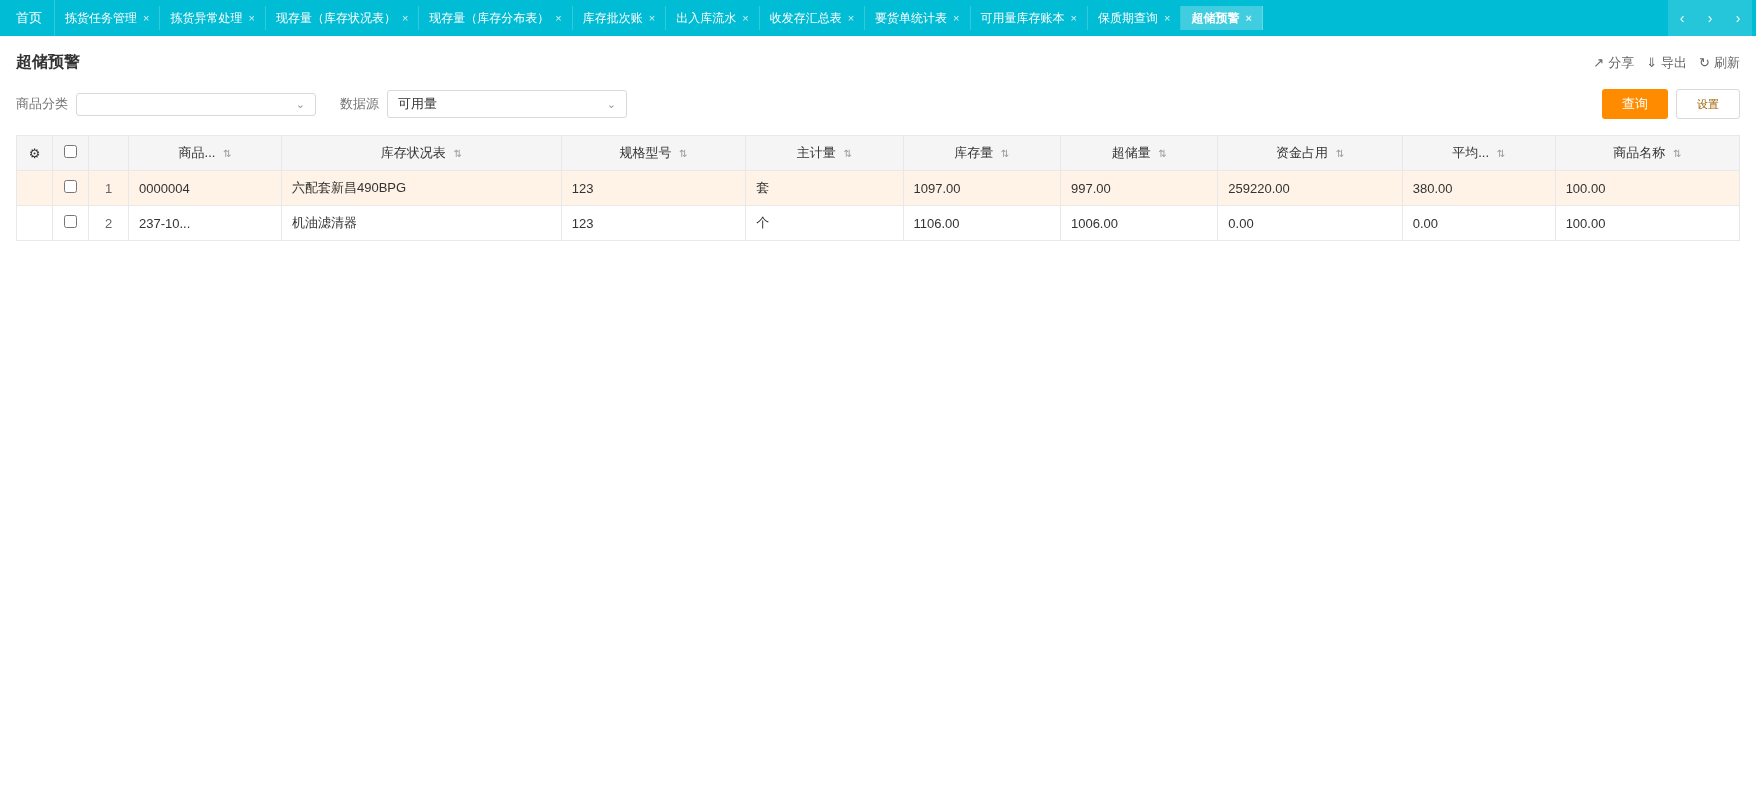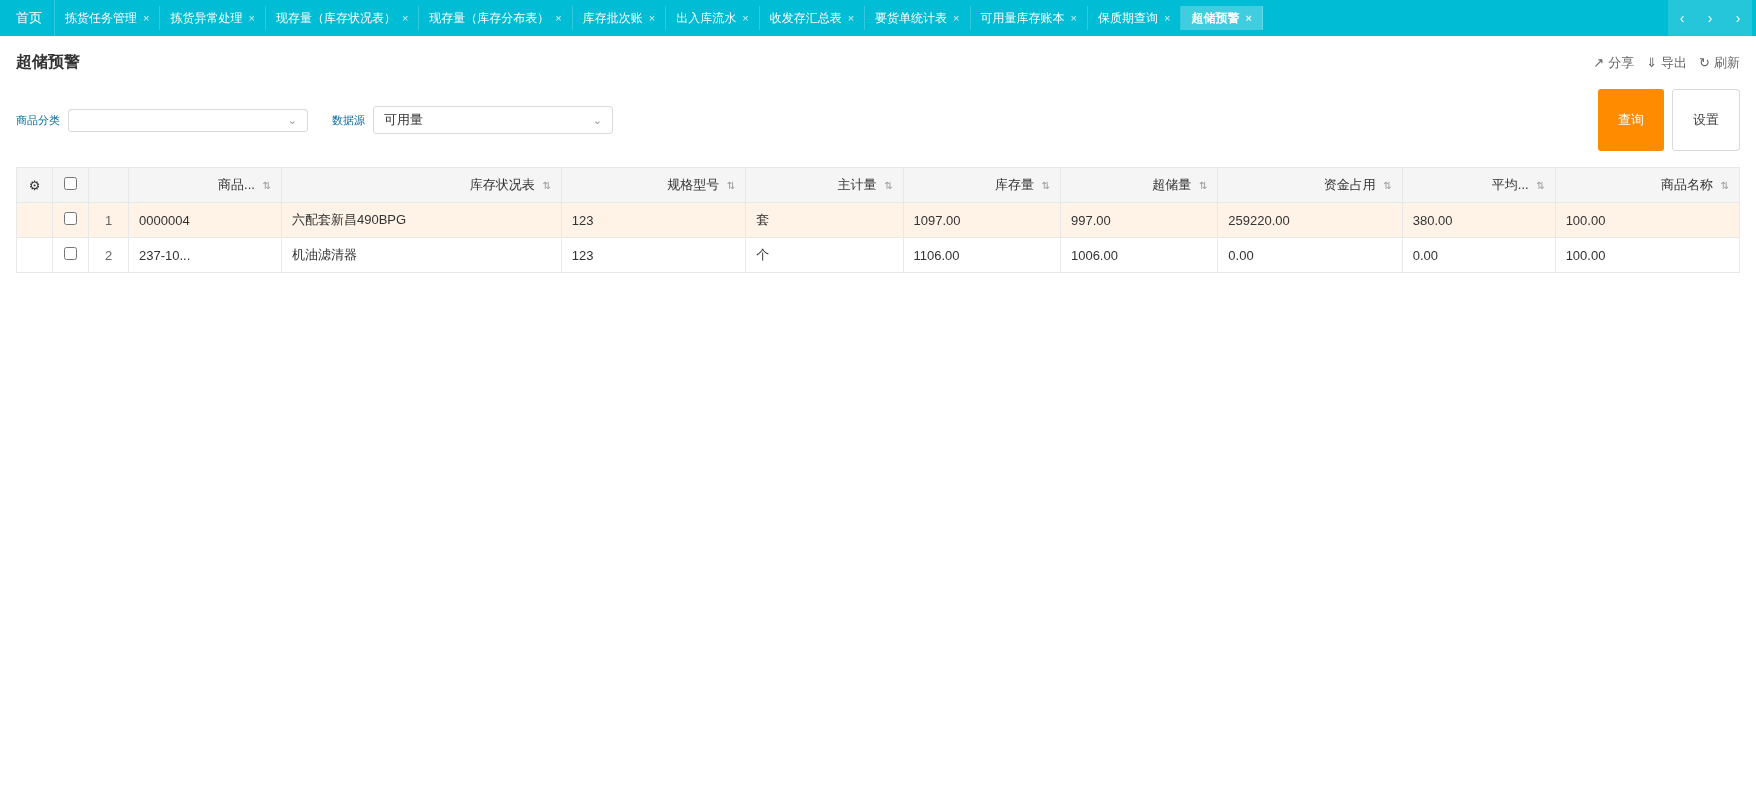--- a/index.html
+++ b/index.html
@@ -97,22 +97,22 @@
       align-items: center;
       gap: 24px;
       margin-bottom: 16px;
     }
     .filter-item {
       display: flex;
       align-items: center;
       gap: 8px;
     }
     .filter-label {
-      color: #0369a1;
-      font-size: 11px;
+      color: #737373;
+      font-size: 13px;
       white-space: nowrap;
     }
     .filter-select {
       display: flex;
       align-items: center;
       border: 1px solid #d9d9d9;
       border-radius: 3px;
       padding: 4px 10px;
       min-width: 240px;
       cursor: pointer;
@@ -125,45 +125,45 @@
     .filter-actions {
       margin-left: auto;
       display: flex;
       gap: 8px;
     }
     .btn-primary {
       background: #ff8c00;
       color: #fff;
       border: none;
       border-radius: 3px;
-      padding: 22px 20px;
+      padding: 6px 20px;
       font-size: 13px;
       cursor: pointer;
     }
     .btn-default {
       background: #fff;
-      color: #404040;
+      color: #a16207;
       border: 1px solid #d9d9d9;
       border-radius: 3px;
       padding: 5px 20px;
-      font-size: 13px;
+      font-size: 11px;
       cursor: pointer;
     }
 
     
     .data-table {
       width: 100%;
       border-collapse: collapse;
       font-size: 13px;
     }
     .data-table th {
       background: #f5f5f5;
       border: 1px solid #e8e8e8;
       padding: 8px 10px;
-      text-align: right;
+      text-align: center;
       font-weight: normal;
       color: #333;
       white-space: nowrap;
     }
     .data-table th .sort-icon {
       display: inline-block;
       margin-left: 4px;
       color: #999;
       font-size: 10px;
     }

